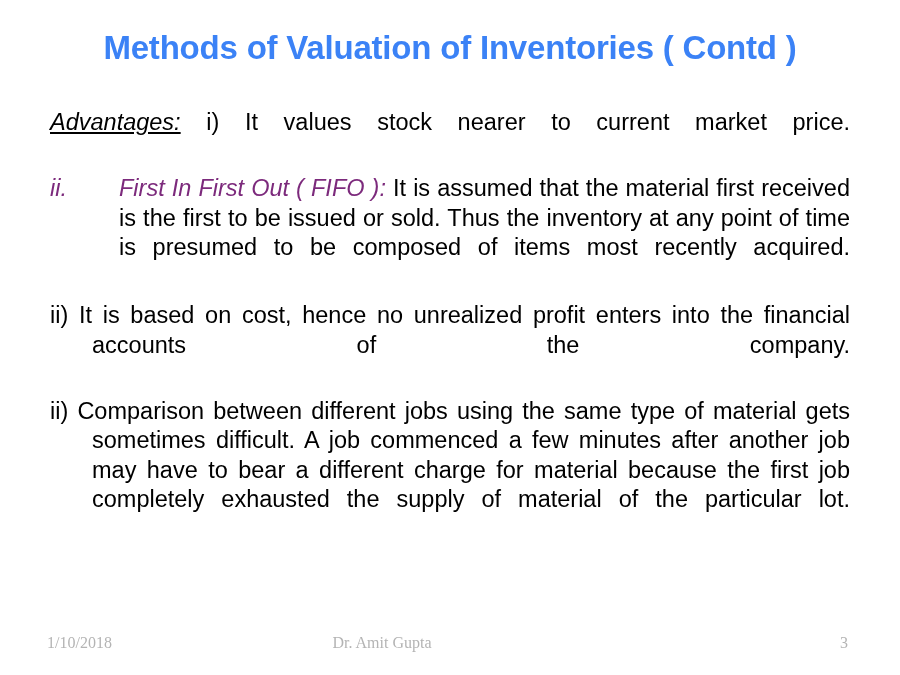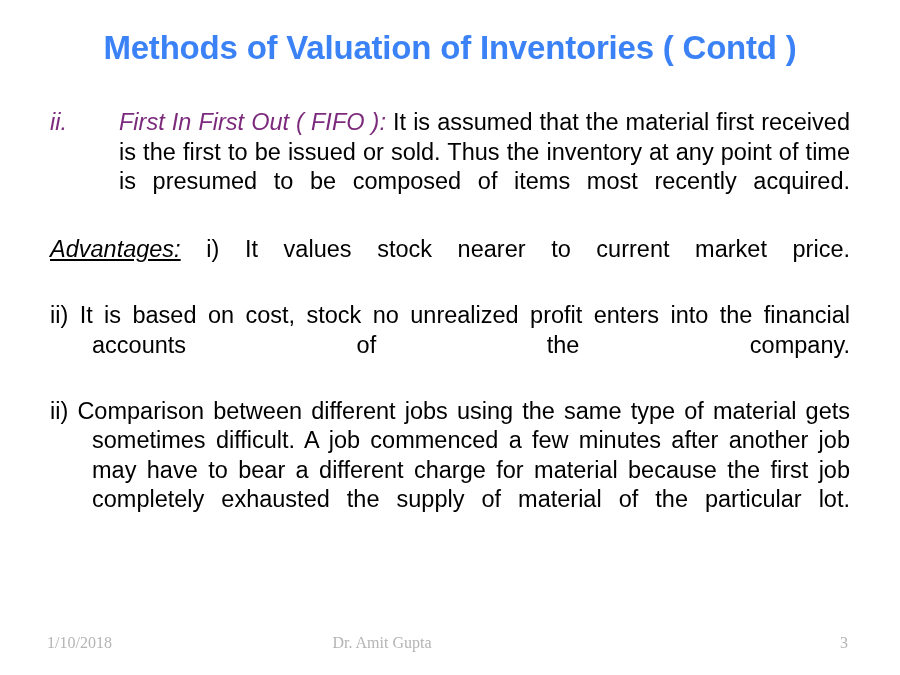--- a/index.html
+++ b/index.html
@@ -133,29 +133,29 @@
 </style>
 </head>
 <body>
 
 <div class="slide">
 
   <div class="slide-title">Methods of Valuation of Inventories ( Contd )</div>
 
   <div class="body-block">
 
+    <p class="para para-hang para-adv">
+      <span class="label-ul">Advantages:</span><span> i) It values stock nearer to current market price.</span>
+    </p>
+
     <p class="para para-fifo">
       <span class="roman-marker">ii.</span><span class="fifo-lead">First In First Out ( FIFO ):</span><span> It is assumed that the material first received is the first to be issued or sold. Thus the inventory at any point of time is presumed to be composed of items most recently acquired.</span>
     </p>
 
-    <p class="para para-hang para-adv">
-      <span class="label-ul">Advantages:</span><span> i) It values stock nearer to current market price.</span>
-    </p>
-
-    <p class="para para-hang para-ii">ii) It is based on cost, stock no unrealized profit enters into the financial accounts of the company.</p>
+    <p class="para para-hang para-ii">ii) It is based on cost, hence no unrealized profit enters into the financial accounts of the company.</p>
 
 
 
     <p class="para para-hang para-dii">ii) Comparison between different jobs using the same type of material gets sometimes difficult. A job commenced a few minutes after another job may have to bear a different charge for material because the first job completely exhausted the supply of material of the particular lot.</p>
 
   </div>
 
   <div class="footer">
     <span class="footer-date">1/10/2018</span>
     <span class="footer-author">Dr. Amit Gupta</span>

